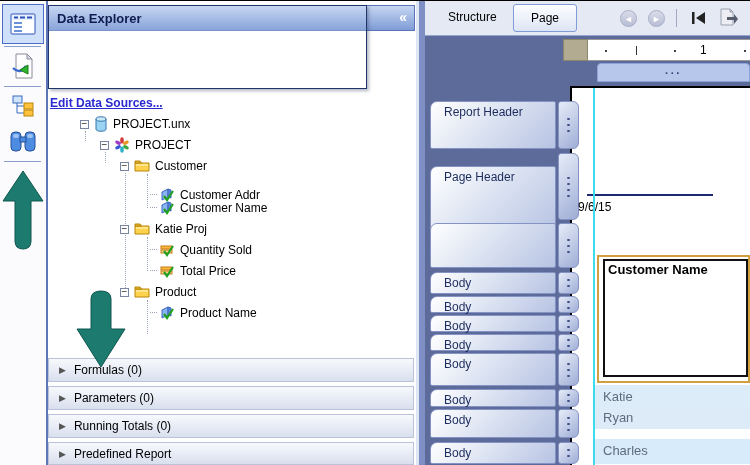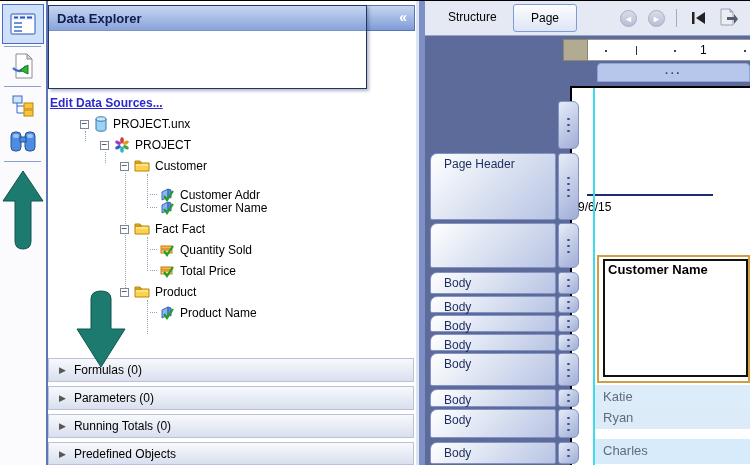--- a/index.html
+++ b/index.html
@@ -202,21 +202,21 @@
     <span>Customer Name</span>
   </div>
 
   <div class="trow" style="left:120px;top:219px">
     <span class="expand">−</span>
     <svg class="ticon" width="16" height="14" viewBox="0 0 16 14">
       <path d="M1 4 L1 12 L15 12 L15 4 Z" fill="#ffd24d" stroke="#b8860b"></path>
       <path d="M1 4 L1 2 L6 2 L7.5 4 Z" fill="#e8b830" stroke="#b8860b"></path>
       <rect x="2" y="5" width="12" height="2" fill="#ffe48a"></rect>
     </svg>
-    <span>Fact Fact</span>
+    <span>Katie Proj</span>
   </div>
 
   <div class="trow" style="left:150px;top:240px">
     <span class="stub"></span>
     <svg class="ticon" width="15" height="15" viewBox="0 0 15 15">
       <rect x="1" y="3" width="11" height="3" fill="#ffb73d" stroke="#c27d14"></rect>
       <rect x="1" y="7" width="11" height="3" fill="#ffd98f" stroke="#c27d14"></rect>
       <path d="M4 8 L7 12 L13 3" fill="none" stroke="#22a022" stroke-width="2.2"></path>
     </svg>
     <span>Quantity Sold</span>
@@ -260,21 +260,21 @@
   <div class="abs secbar" style="top:385px">
     <span class="tri">▶</span>
     <span>Parameters (0)</span>
   </div>
   <div class="abs secbar" style="top:413px">
     <span class="tri">▶</span>
     <span>Running Totals (0)</span>
   </div>
   <div class="abs secbar" style="top:441px;height:23px">
     <span class="tri">▶</span>
-    <span>Predefined Objects</span>
+    <span>Predefined Report</span>
   </div>
 
   <svg class="abs arrow" style="left:72px;top:288px" width="58" height="80" viewBox="0 0 58 80">
     <path d="M19 10 Q19 2 29 2 Q39 2 39 10 L39 40 L53 40 L29 78 L5 40 L19 40 Z" fill="#1c7a6e" stroke="#0e564d" stroke-width="1"></path>
   </svg>
 
   <div class="abs pdiv1"></div>
   <div class="abs pdiv2"></div>
 
   <div class="abs tabbar">
@@ -328,25 +328,28 @@
   </div>
   <div class="abs datarow" style="top:438px;height:25px;background:#d7ebfa">
     <span>Charles</span>
   </div>
 
   <div class="abs selbox"></div>
   <div class="abs fieldbox">
     <span>Customer Name</span>
   </div>
 
+  <div class="secbox" style="top:100px;height:48px">
+    <span>Report Header</span>
+  </div>
   <div class="handle" style="top:100px;height:48px">
       <span class="dots" style="height:18px"></span>
     </div>
 
-  <div class="secbox" style="top:152px;height:67px">
+  <div class="secbox" style="top:165px;height:67px">
     <span>Page Header</span>
   </div>
   <div class="handle" style="top:152px;height:67px">
       <span class="dots" style="height:24px"></span>
     </div>
 
   <div class="secbox" style="top:222px;height:45px">
     <span></span>
   </div>
   <div class="handle" style="top:222px;height:45px">

